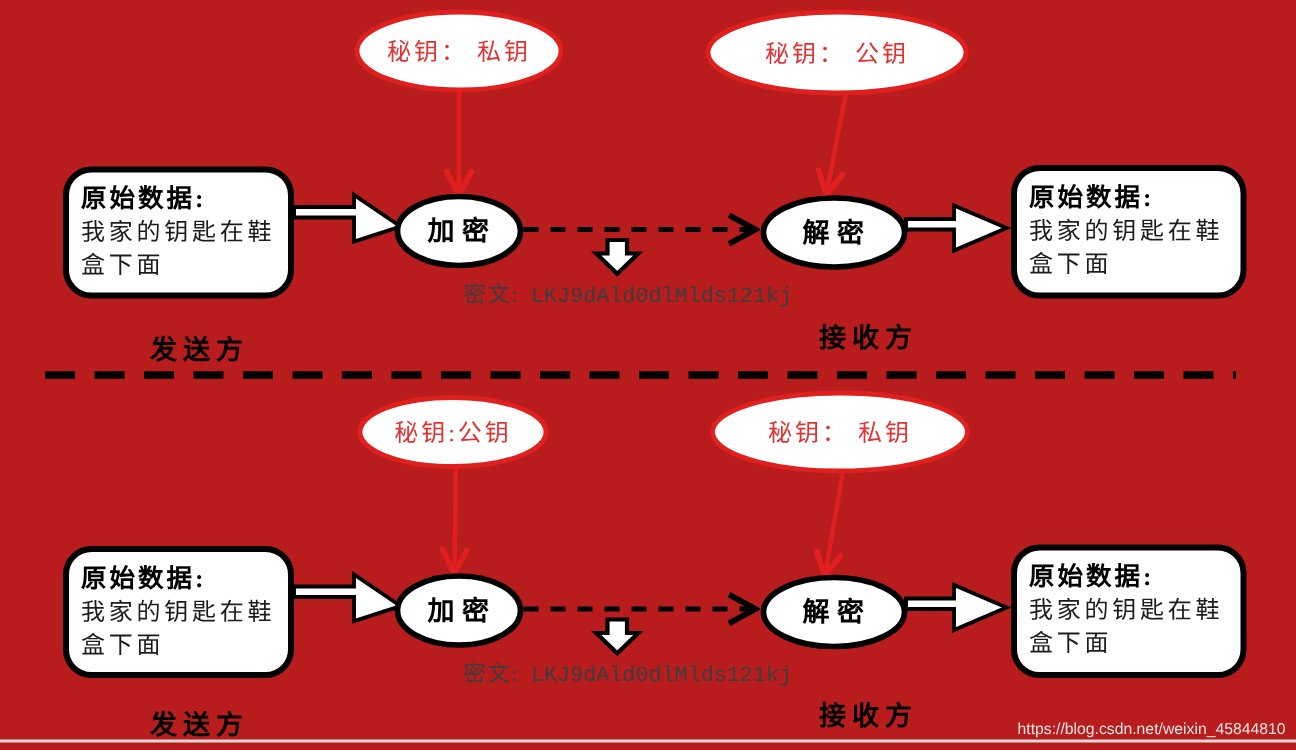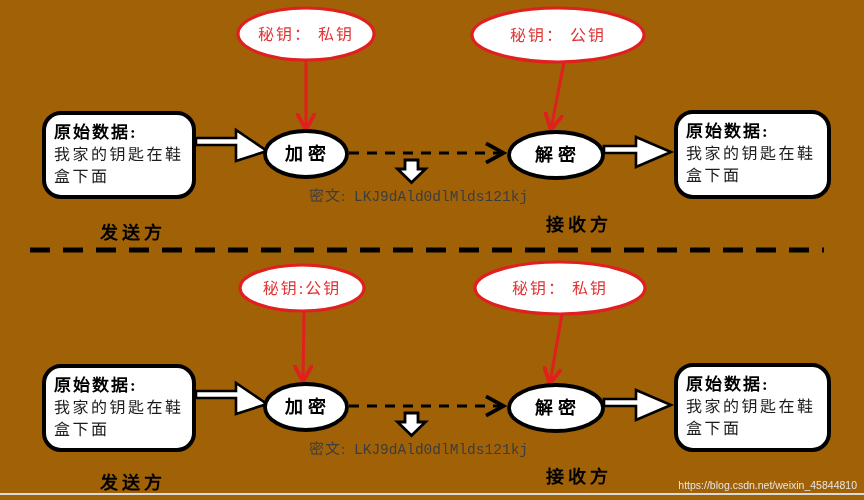--- a/index.html
+++ b/index.html
@@ -1,16 +1,16 @@
 <!DOCTYPE html>
 <html lang="zh-CN"><head>
 <meta charset="utf-8">
 <style>
   html,body{margin:0;padding:0;background:#fff;}
-  .stage{position:relative;width:864px;height:500px;background:#a16207;overflow:hidden;
+  .stage{position:relative;width:864px;height:500px;background:#b91c1c;overflow:hidden;
          font-family:"Liberation Serif","DejaVu Serif",serif;}
   svg{display:block}
   text{font-family:"Liberation Serif","DejaVu Serif",serif;}
   .red-label{fill:#e03434;font-size:16px;letter-spacing:2px;}
   .node-label{font-weight:bold;font-size:18px;letter-spacing:5px;fill:#000;}
   .box-title{font-weight:bold;font-size:17px;letter-spacing:2px;fill:#000;}
   .box-line{font-size:16px;letter-spacing:2.5px;fill:#1c1c1c;}
   .role-label{font-weight:bold;font-size:18px;letter-spacing:4px;fill:#000;}
   .cipher-cjk{font-size:15px;fill:#3d3d3d;letter-spacing:1px;}
   .cipher-mono{font-family:"Liberation Mono","DejaVu Sans Mono",monospace;font-size:14.5px;fill:#3d3d3d;}

